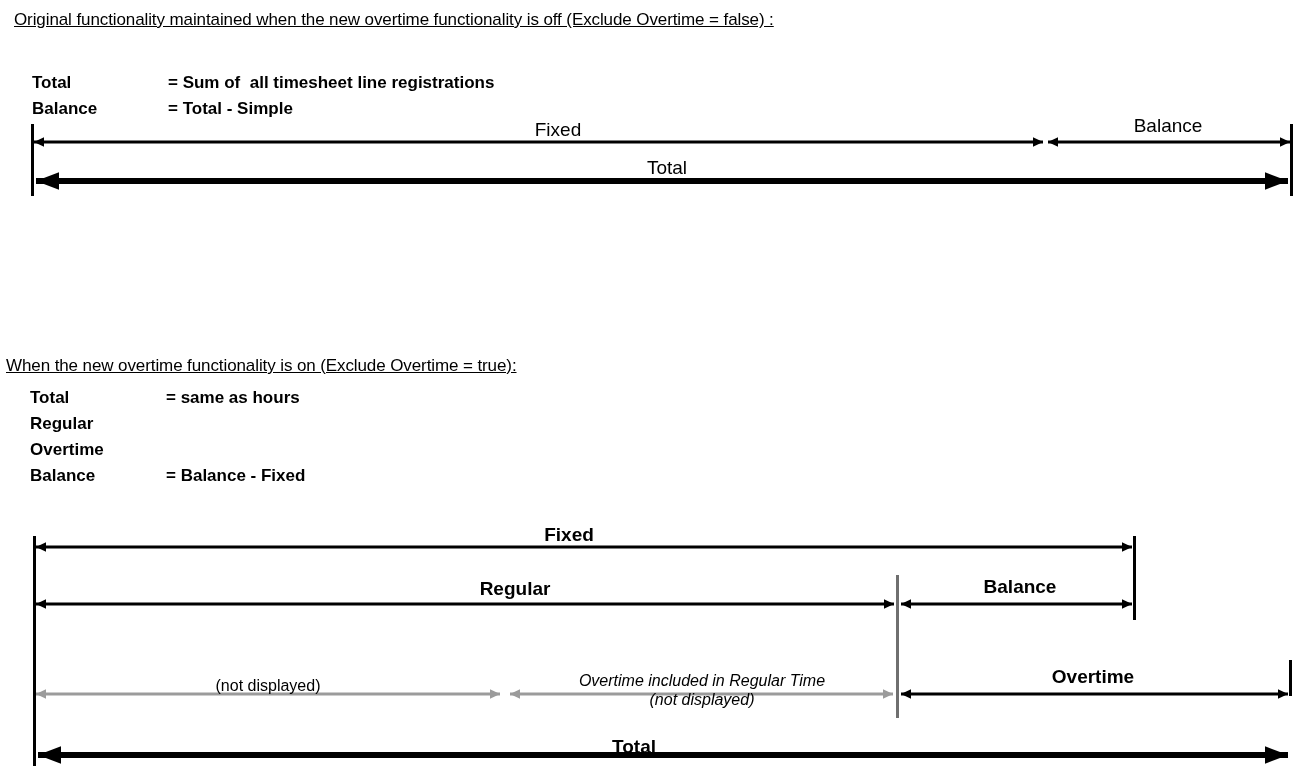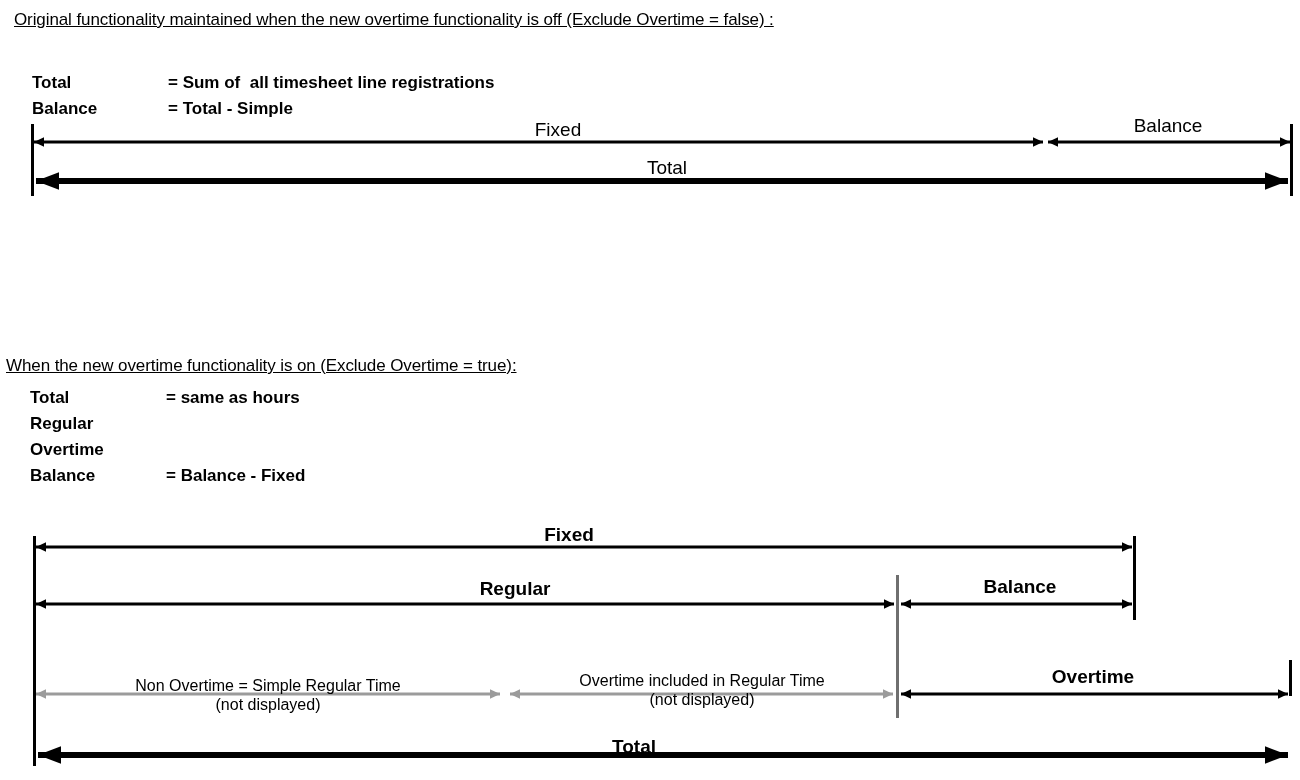--- a/index.html
+++ b/index.html
@@ -168,23 +168,22 @@
 
     <line x1="38" y1="245" x2="1288" y2="245" stroke="#000000" stroke-width="6" marker-start="url(#bk2-arrow-start-lg)" marker-end="url(#bk2-arrow-end-lg)"></line>
   </svg>
 </div>
 
 <div class="arrow-label bold" style="left:569px; top:524px;">Fixed</div>
 <div class="arrow-label bold" style="left:515px; top:578px;">Regular</div>
 <div class="arrow-label bold" style="left:1020px; top:576px;">Balance</div>
 
 <div class="arrow-label small" style="left:268px; top:676px;">
-  <div>Non Overtime = Simple Regular Time</div>
   <div>(not displayed)</div>
 </div>
 
-<div class="arrow-label small" style="left:702px; top:671px;">
+<div class="arrow-label small" style="left:702px; top:671px;font-style:italic;">
   <div>Overtime included in Regular Time</div>
   <div>(not displayed)</div>
 </div>
 
 <div class="arrow-label bold" style="left:1093px; top:666px;">Overtime</div>
 <div class="arrow-label bold" style="left:634px; top:736px;">Total</div>
 
 </body></html>

